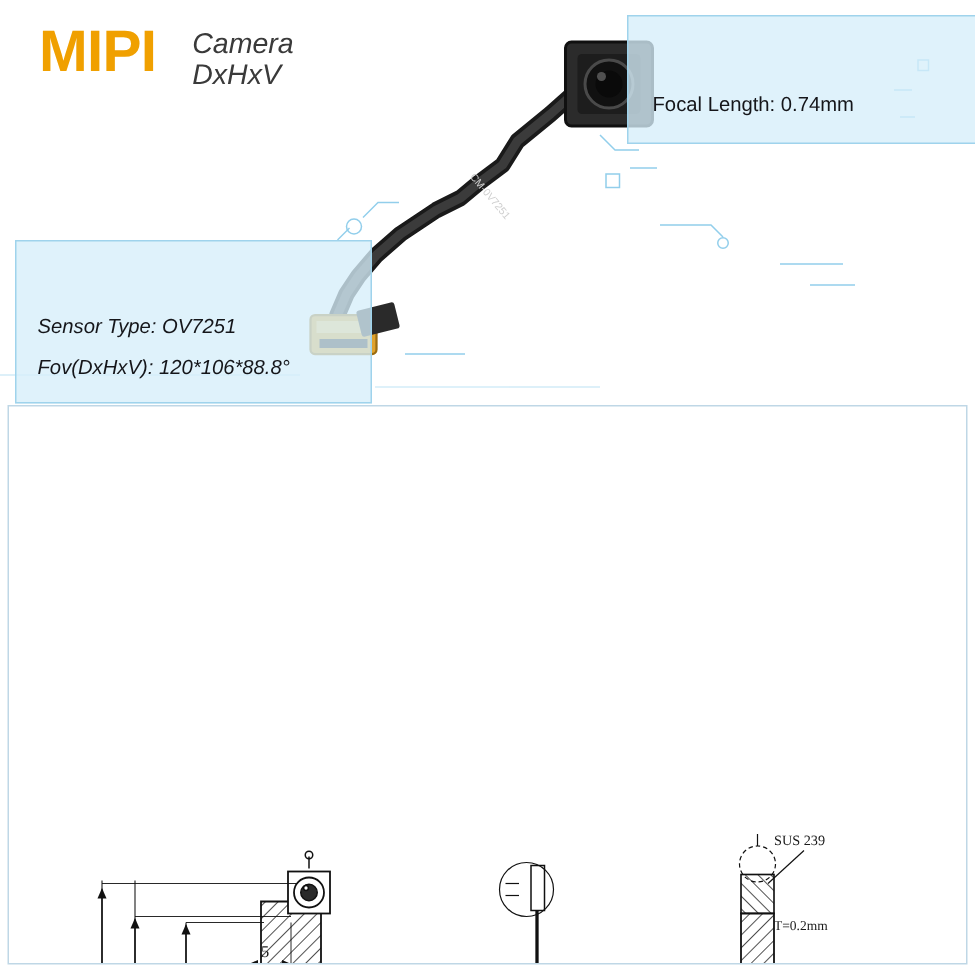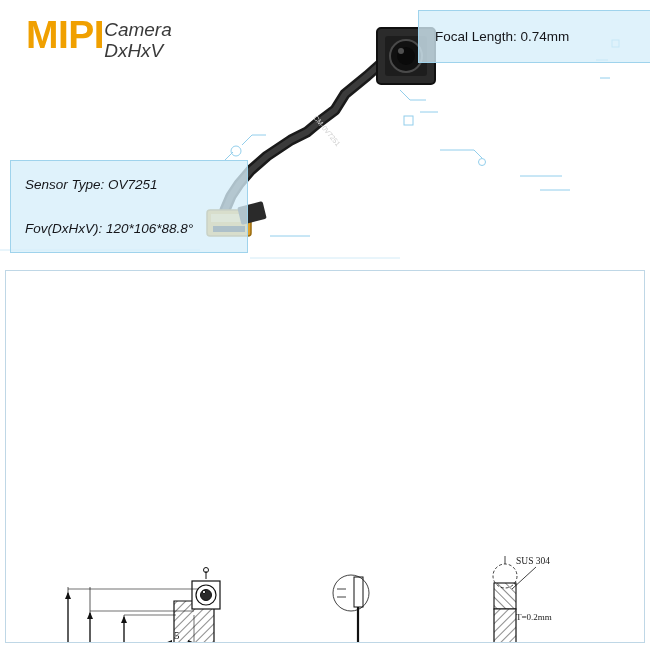--- a/index.html
+++ b/index.html
@@ -26,21 +26,21 @@
     left: 0; top: 0;
     width: 650px; height: 268px;
   }
 
   .brand {
     position: absolute;
     left: 26px;
     top: 16px;
     display: flex;
     align-items: flex-start;
-    gap: 0;
+    gap: 24px;
   }
   .brand-mipi {
     font-size: 39px;
     font-weight: bold;
     color: #f0a000;
     line-height: 0.95;
     letter-spacing: -0.5px;
   }
   .brand-sub {
     font-size: 19px;
@@ -68,20 +68,21 @@
     left: 10px;
     top: 160px;
     width: 212px;
     padding: 12px 10px 12px 14px;
     font-style: italic;
   }
   .callout .line {
     font-size: 13.5px;
     line-height: 1.72;
     white-space: nowrap;
+    margin-top: 33px;
   }
 
   
   .accent {
     position: absolute;
     pointer-events: none;
   }
 
   
   .drawing-panel {
@@ -159,21 +160,21 @@
         <div>DxHxV</div>
       </div>
     </div>
 
     <div class="callout callout-right">
       <div class="line">Focal Length: 0.74mm</div>
     </div>
 
     <div class="callout callout-left">
       <div class="line">Sensor Type:  OV7251</div>
-      <div class="line" style="margin-top:21px;">Fov(DxHxV): 120*106*88.8°</div>
+      <div class="line" style="margin-top:4px;">Fov(DxHxV): 120*106*88.8°</div>
     </div>
   </div>
 
   <div class="drawing-panel">
 
     <svg width="638" height="371" viewBox="0 0 638 371" style="display:block;">
 
       <defs>
         <pattern id="hatch" width="6" height="6" patternUnits="userSpaceOnUse" patternTransform="rotate(45)">
           <rect width="6" height="6" fill="#ffffff"></rect>
@@ -265,17 +266,17 @@
         <rect x="512" y="560" width="26" height="22" fill="url(#hatch2)" stroke="#111" stroke-width="1.1"></rect>
 
         <path d="M510 400 L554 418" stroke="#111" stroke-width="0.8"></path>
         <path d="M506 318 L530 296" stroke="#111" stroke-width="0.8"></path>
         <path d="M538 552 L566 540" stroke="#111" stroke-width="0.8"></path>
       </g>
     </svg>
 
     <div class="draw-label" style="left:168px; top:358px; font-size:11px;">5</div>
 
-    <div class="draw-label" style="left:510px; top:285px; font-size:9.5px;">SUS 304</div>
+    <div class="draw-label" style="left:510px; top:285px; font-size:9.5px;">SUS 239</div>
     <div class="draw-label" style="left:510px; top:296px; font-size:9px;margin-top:45px;">T=0.2mm</div>
 
   </div>
 </div>
 
 </body></html>

